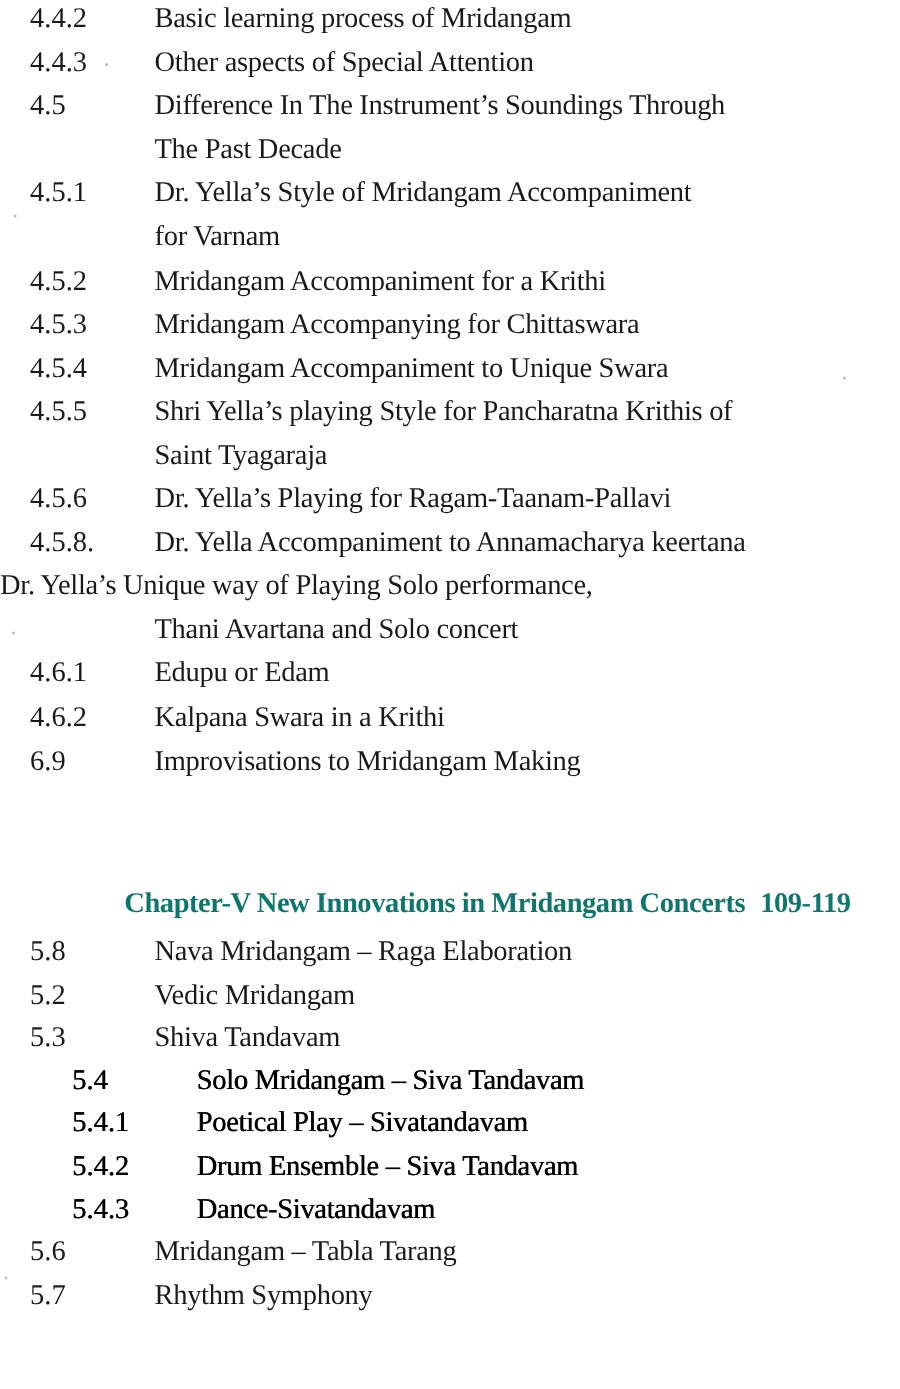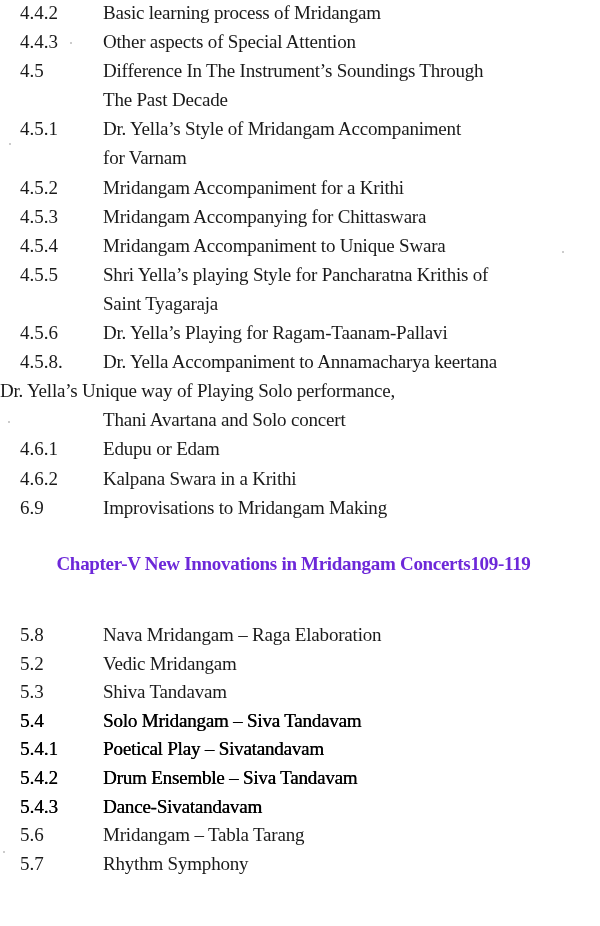--- a/index.html
+++ b/index.html
@@ -10,27 +10,27 @@
     }
     .page { position: absolute; left: 0; top: 0; width: 600px; height: 648px; }
     .toc { position: absolute; left: 0; width: 600px; }
     .toc.sec4 { top: -2px; }
     .toc.sec5 { top: 621px; }
     .row { display: flex; font-size: 19px; line-height: 29.1px; height: 29.1px; white-space: nowrap; }
     .sec5 .row { line-height: 28.6px; height: 28.6px; }
     .row .num { width: 83px; padding-left: 20px; flex: none; }
     .row .title { flex: 1; letter-spacing: -0.2px; }
     .row.cont .num { visibility: hidden; }
-    .row.heavy { color: #000; text-shadow: 0.35px 0 0 #000; }
+    .row.heavy { color: #000; text-shadow: 0.35px 0 0 #000; margin-left: 28px; }
     .chapter {
-      position: absolute; left: 20px; top: 553px; width: 550px;
-      font-size: 19px; font-weight: bold; color: #6d28d9;
-      display: flex; justify-content: center; letter-spacing: -0.3px;
+      position: absolute; left: 20px; top: 592px; width: 550px;
+      font-size: 19px; font-weight: bold; color: #0f766e;
+      display: flex; justify-content: flex-end; letter-spacing: -0.3px;
     }
-    .chapter .range { padding-right: 3px; }
+    .chapter .range { padding-right: 3px; margin-left: 10px; }
     .speck { position: absolute; width: 2px; height: 2px; background: #bbb; border-radius: 1px; }
   </style>
 </head>
 <body>
 
 <div class="page">
 
   <div class="toc sec4">
     <div class="row">
         <span class="num">4.4.2</span>

